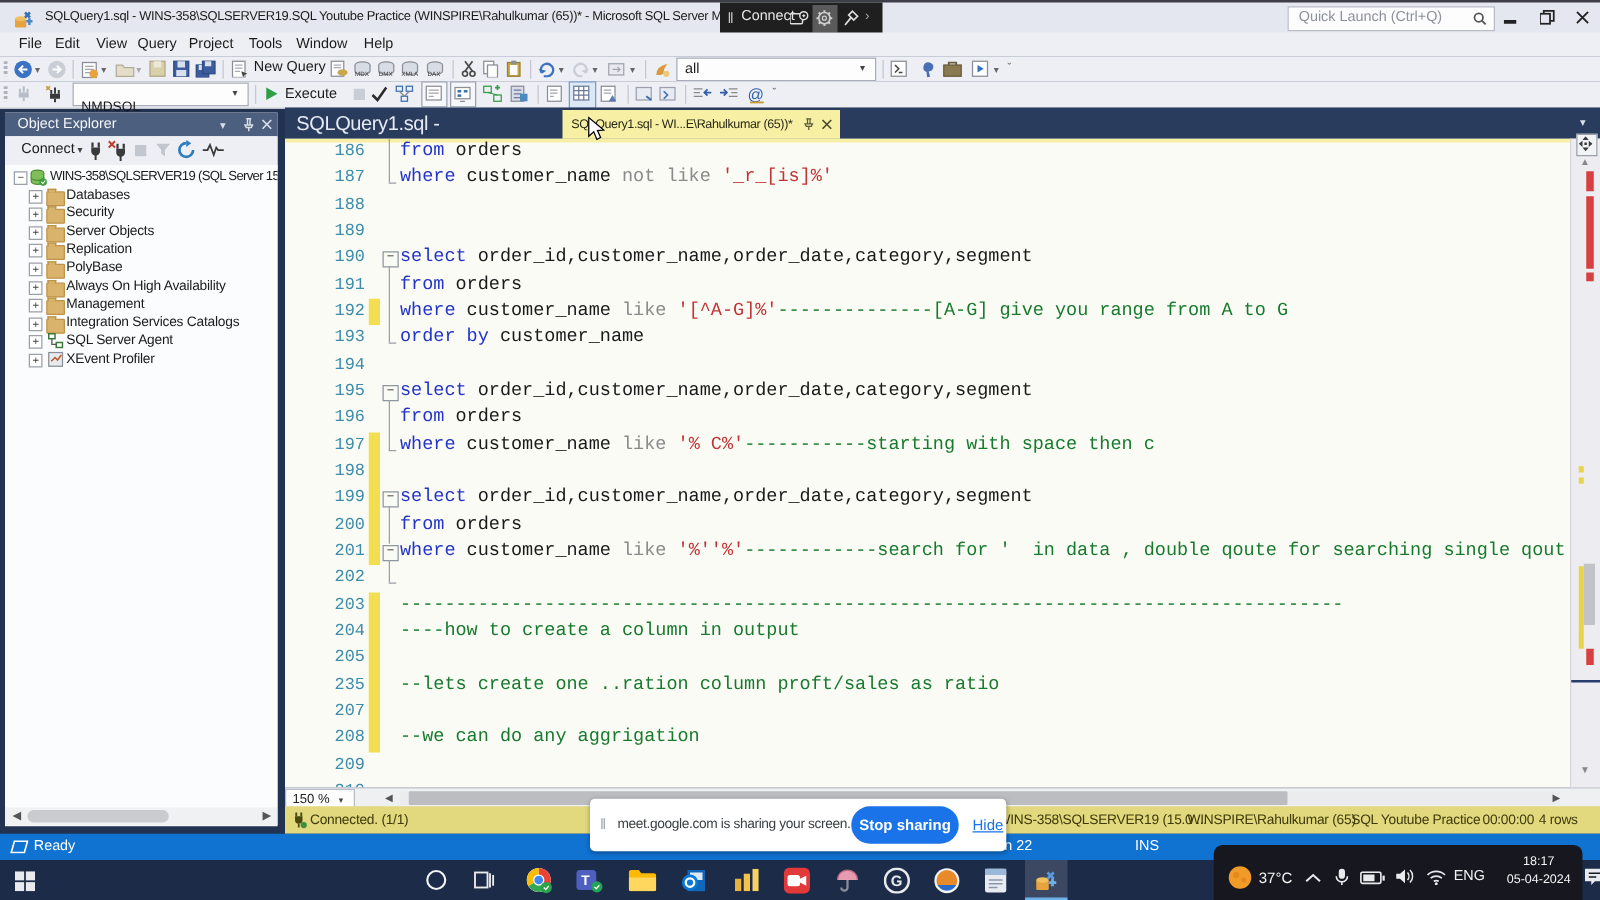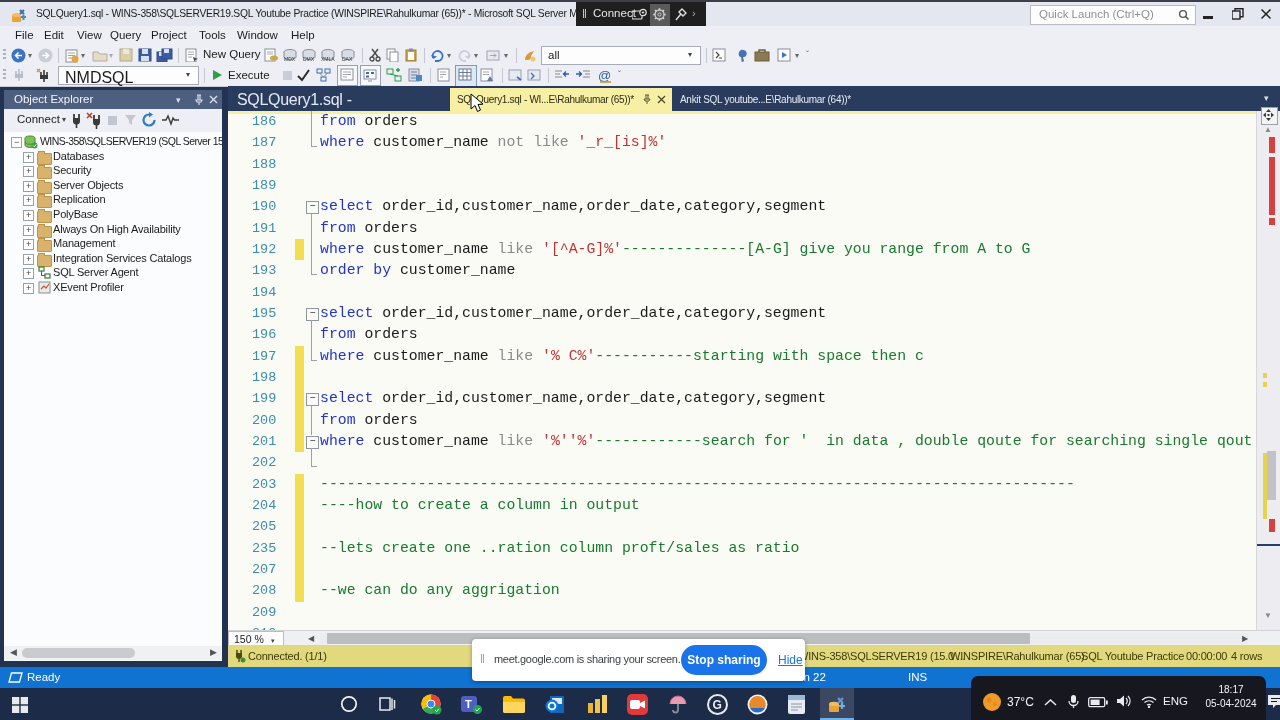--- a/index.html
+++ b/index.html
@@ -23,21 +23,21 @@
 
 #tabwell{left:228px;top:86px;width:1052px;height:25px;background:#2A3C5E}
 #edmain{left:228px;top:111px;width:1052px;height:519px;background:#FBFBF5}
 #hscroll{left:228px;top:630px;width:1052px;height:15px;background:#EFF0F2;border-top:1px solid #D0D2D8}
 #ybar{left:228px;top:645px;width:1052px;height:22px;background:#E2D87E;font-size:11px;letter-spacing:-0.2px;color:#3E3A0A;line-height:22px}
 #bluebar{left:0;top:667px;width:1280px;height:21px;background:#1072D1;color:#fff;font-size:11.5px;line-height:21px}
 #taskbar{left:0;top:688px;width:1280px;height:32px;background:#1C2B47}
 #traybox{left:971px;top:676px;width:295px;height:44px;background:#17181F;border-radius:7px 7px 0 0}
 
 .cl{position:absolute;white-space:pre;font-family:"Liberation Mono",monospace;font-size:14.8px;line-height:21.33px;height:21.33px;color:#1a1a1a}
-.ln{position:absolute;white-space:pre;font-family:"Liberation Mono",monospace;font-size:13.5px;line-height:21.33px;height:21.33px;color:#3D8CAC;text-align:left;width:40px}
+.ln{position:absolute;white-space:pre;font-family:"Liberation Mono",monospace;font-size:13.5px;line-height:21.33px;height:21.33px;color:#3D8CAC;text-align:right;width:40px}
 .k{color:#2334C7}.g{color:#8a8a8a}.s{color:#C03434}.c{color:#177A2E}
 .chbar{position:absolute;left:67px;width:9px;background:#F2DE50}
 .fbox{position:absolute;left:78px;width:11px;height:11px;border:1px solid #8E959E;background:#FBFBF5;color:#333;font-size:10px;line-height:9px;text-align:center;font-family:"Liberation Mono",monospace}
 </style></head>
 <body>
 <div class="abs" id="titlebar">
  <svg class="abs" style="left:11px;top:6px" width="16" height="16">
       <rect x="1" y="7" width="9" height="7" rx="1" fill="#E8A33D"></rect>
       <ellipse cx="5.5" cy="7" rx="4.5" ry="2" fill="#F0C060"></ellipse>
       <path d="M9 2 L13 6 M13 2 L9 6" stroke="#3A6FB0" stroke-width="2"></path>
@@ -237,21 +237,21 @@
       <rect x="3" y="6" width="8" height="4" fill="#B8BCC6"></rect>
       <path d="M7 10 V13" stroke="#B8BCC6" stroke-width="1.6"></path>
     </svg>
  <svg class="abs" style="left:36px;top:3px" width="16" height="14">
       <path d="M8 2 V7 M5 4 V7 M11 4 V7" stroke="#3A3A3A" stroke-width="1.6"></path>
       <rect x="4" y="7" width="8" height="4" fill="#3A3A3A"></rect>
       <path d="M8 11 V14" stroke="#3A3A3A" stroke-width="1.6"></path>
       <path d="M1 1 L4 4 M1 4 L4 1" stroke="#C89A3A" stroke-width="1.4"></path>
     </svg>
  <div class="abs" style="left:58px;top:1px;width:139px;height:17px;background:#FDFDFE;border:1px solid #A8ACB8">
-  <span class="abs" style="left:6px;top:2px;font-size:16px;color:#1b1b1b">NMDSQL</span>
+  <span class="abs" style="left:6px;top:13px;font-size:11px;color:#1b1b1b">NMDSQL</span>
   <span class="abs" style="left:127px;top:3px;font-size:8px;color:#444">▾</span>
  </div>
  <div class="vsep" style="left:204px"></div>
  <svg class="abs" style="left:212px;top:4px" width="12" height="12">
       <path d="M1 1 L10 6 L1 11 Z" fill="#2F9E44"></path>
     </svg>
  <span class="abs" style="left:228px;top:4px;font-size:11.5px;color:#1b1b1b">Execute</span>
  <svg class="abs" style="left:282px;top:5px" width="11" height="11">
       <rect x="1" y="1" width="9" height="9" fill="#C9CDD6"></rect>
     </svg>
@@ -445,21 +445,20 @@
 <div class="abs" id="tabwell">
  <div class="abs" style="left:0;top:3px;width:220px;height:22px;color:#E6EAF2;font-size:16px;letter-spacing:-0.3px;line-height:22px"><span style="margin-left:9px">SQLQuery1.sql - WI...E\Rahulkumar (68))*</span></div>
  <div class="abs" style="left:222px;top:2px;width:222px;height:23px;background:#F7EFA3;color:#2A2A18;font-size:10px;letter-spacing:-0.3px;line-height:23px"><span style="margin-left:7px">SQLQuery1.sql - WI...E\Rahulkumar (65))*</span>
   <svg class="abs" style="left:192px;top:6px" width="11" height="11">
         <path d="M3 1 H7 M4 1 V5 M6 1 V5 M2 5 H8 L7 7 H3 Z M5 7 V10" stroke="#5A5A3A" stroke-width="1" fill="none"></path>
       </svg>
   <svg class="abs" style="left:207px;top:7px" width="10" height="10">
         <path d="M1 1 L8 8 M8 1 L1 8" stroke="#4A4A2A" stroke-width="1.3"></path>
       </svg>
  </div>
- <div class="abs" style="left:446px;top:3px;width:200px;height:22px;color:#E6EAF2;font-size:10px;letter-spacing:-0.3px;line-height:22px"><span style="margin-left:6px">Ankit SQL youtube...E\Rahulkumar (64))*</span></div>
  <span class="abs" style="left:1036px;top:7px;font-size:9px;color:#D8DEE8">▾</span>
 </div>
 <div class="abs" id="edmain">
  <div class="abs" style="left:0;top:0;width:1052px;height:3px;background:#F7EFA3"></div>
  <div class="abs" id="lncol">
  <div class="ln" style="left:24px;top:0.00px">186</div>
  <div class="ln" style="left:24px;top:21.33px">187</div>
  <div class="ln" style="left:24px;top:42.66px">188</div>
  <div class="ln" style="left:24px;top:63.99px">189</div>
  <div class="ln" style="left:24px;top:85.32px">190</div>

